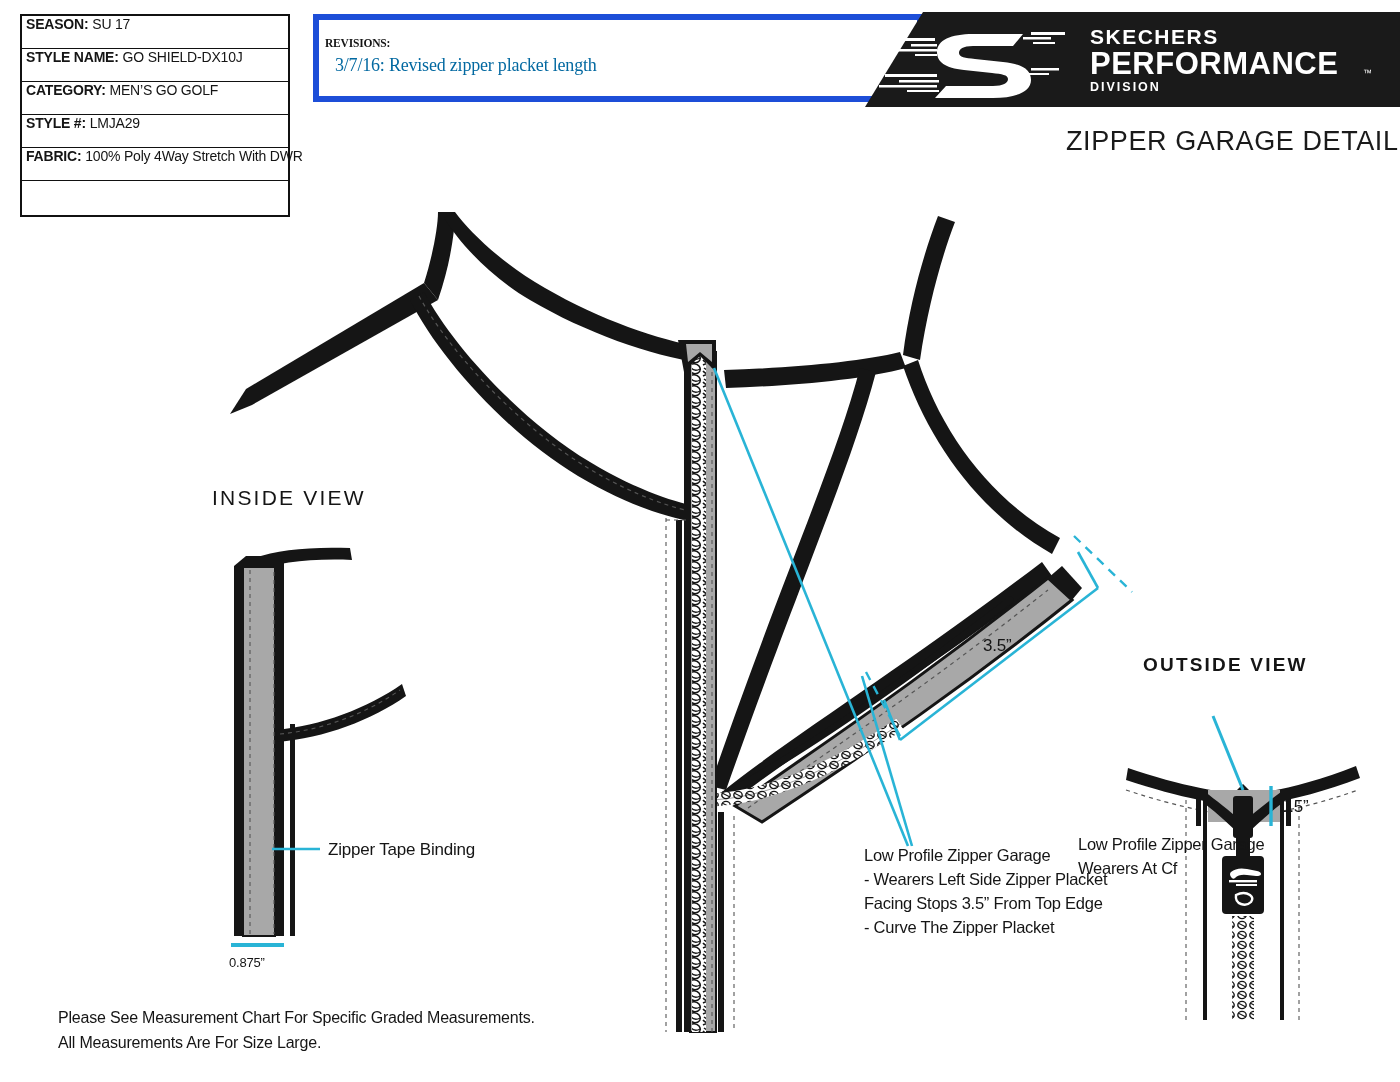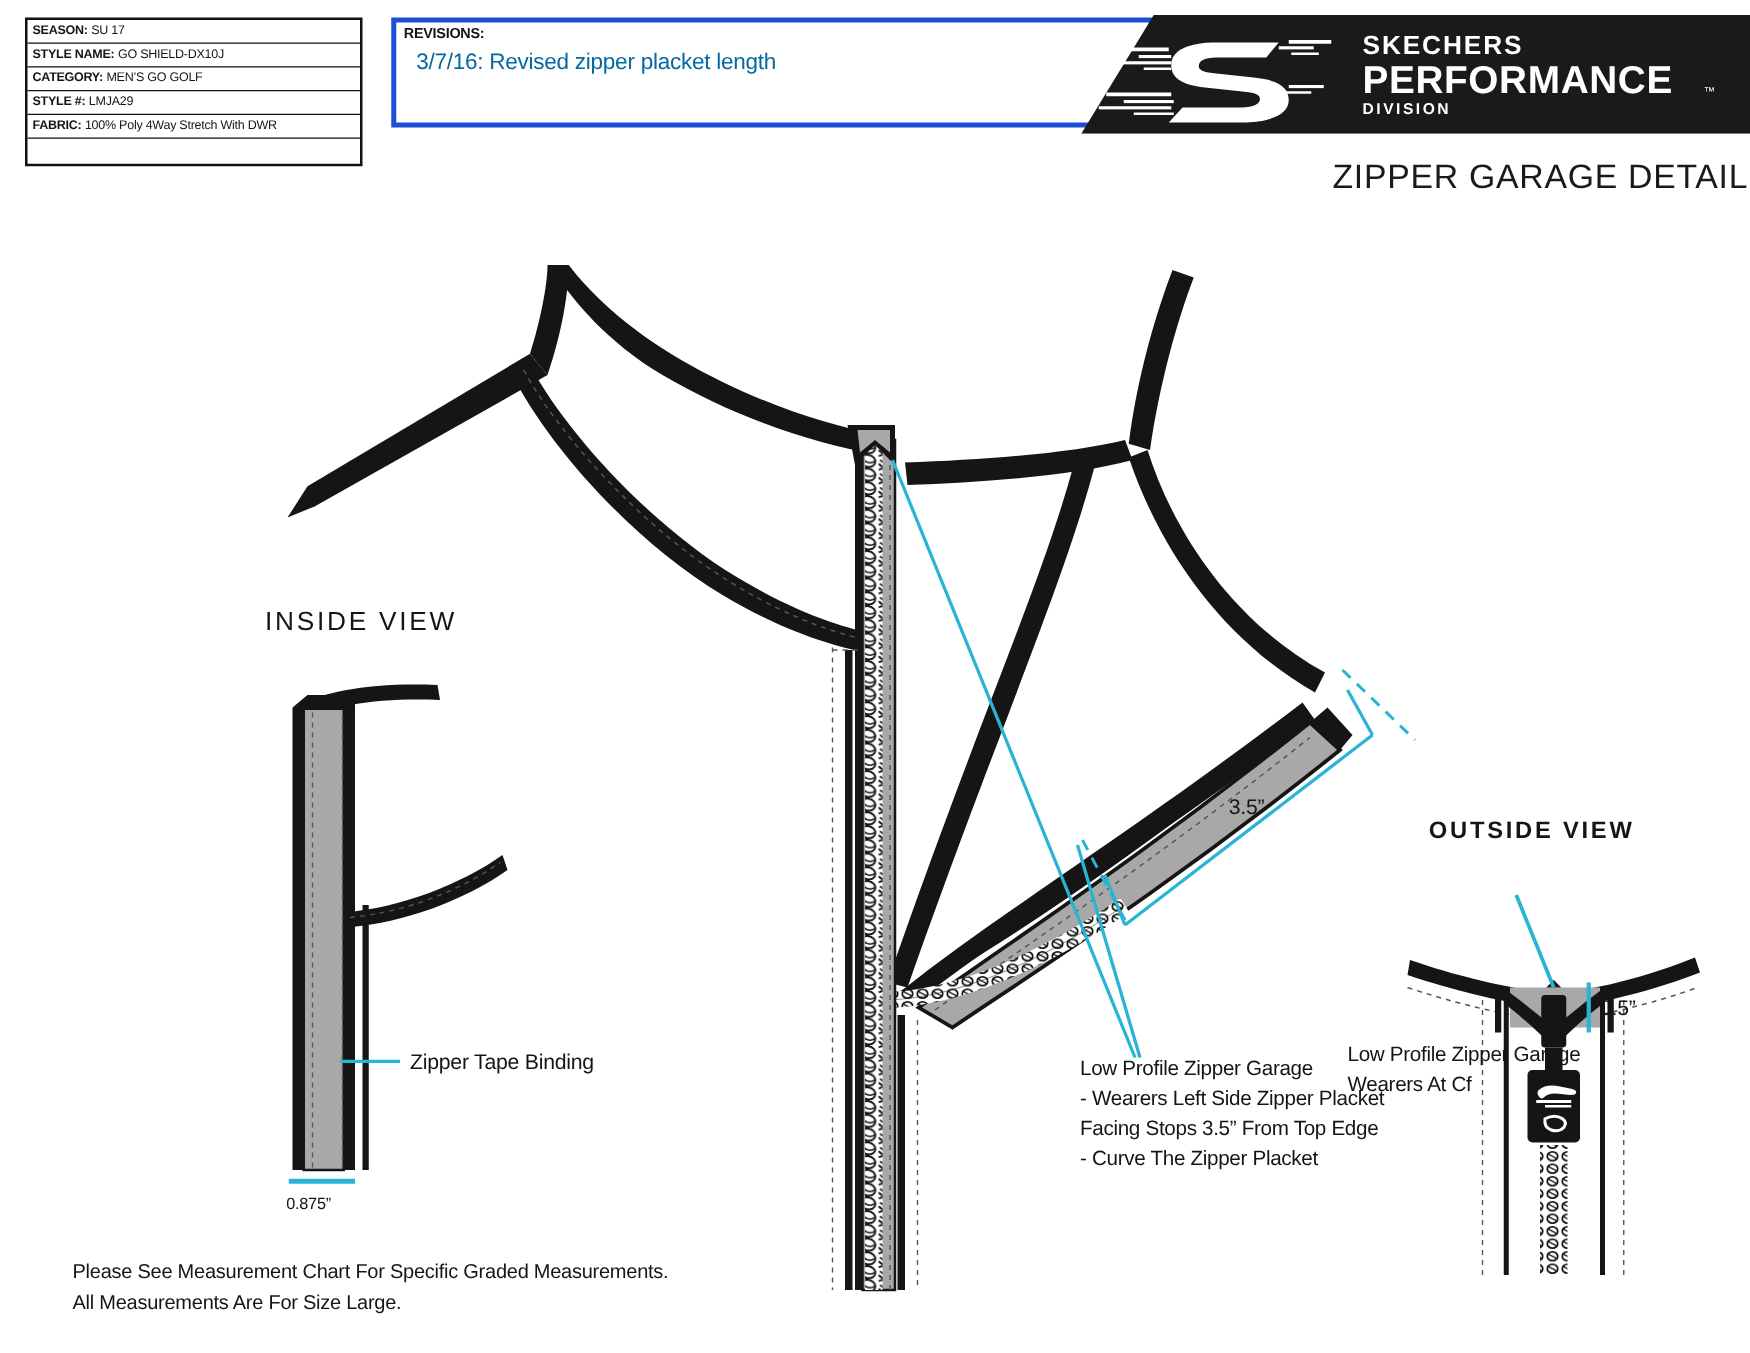--- a/index.html
+++ b/index.html
@@ -15,37 +15,38 @@
 
   
   #spec-table{
     left:20px;top:14px;width:270px;
     border:2px solid #111;
     box-sizing:border-box;
     background:#fff;
   }
   #spec-table .row{
     border-bottom:1.6px solid #111;
-    padding:1px 4px 2px 4px;
-    font-size:10px;
+    padding:1px 4px 16px 4px;
+    font-size:14px;
     line-height:15px;
     white-space:nowrap;
   }
   #spec-table .row:last-child{border-bottom:none;}
   #spec-table .row.pad{height:17px;}
   #spec-table .lbl{font-weight:bold;letter-spacing:-0.2px;}
   #spec-table .val{font-weight:normal;letter-spacing:-0.2px;}
 
   
   #revisions-box{
     left:313px;top:14px;width:610px;height:88px;
-    border:4px solid #1d4ed8;
+    border:6px solid #1d4ed8;
     box-sizing:border-box;
     background:#fff;
-    padding:3px 6px;
+    padding:17px 6px;
+    font-family:Liberation Serif, serif;
   }
   #revisions-title{font-size:11.5px;font-weight:bold;letter-spacing:-0.2px;}
   #revisions-entry{
     font-size:18px;margin-top:6px;margin-left:10px;
     color:#0369a1;letter-spacing:-0.2px;
   }
 
   
   #logo-banner{left:855px;top:12px;width:545px;height:119px;}
   #logo-text-wrap{

